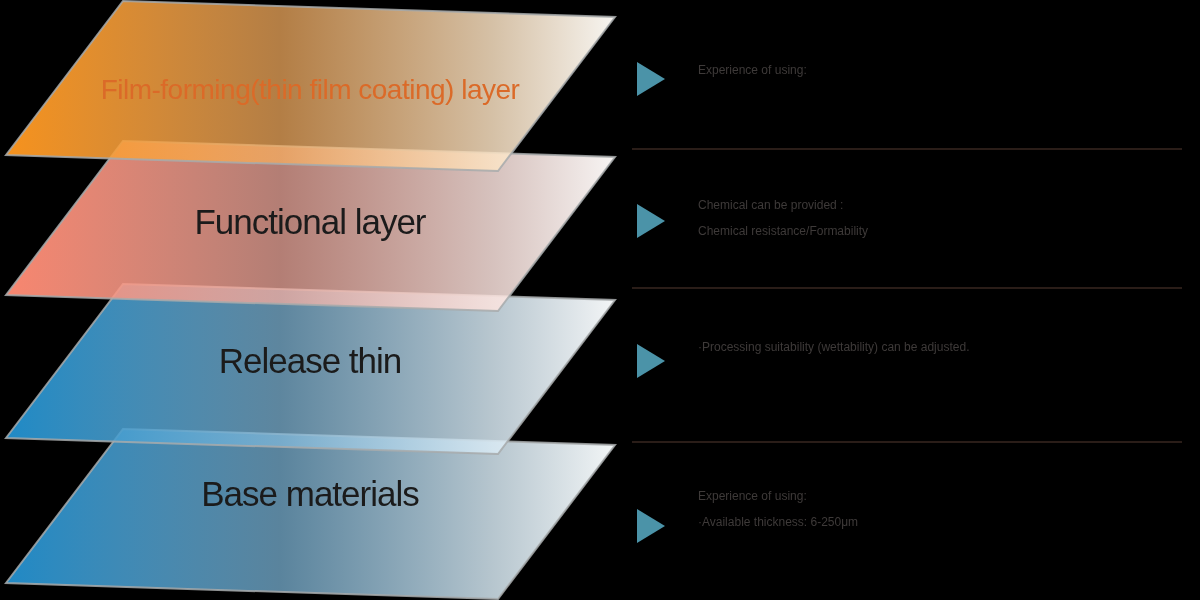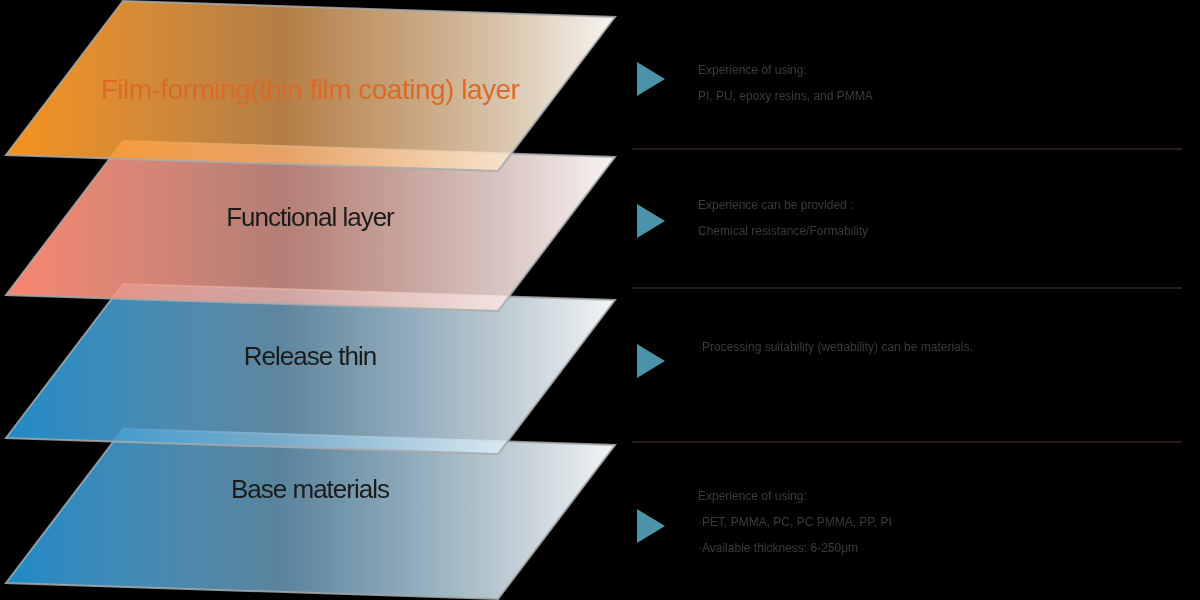--- a/index.html
+++ b/index.html
@@ -16,21 +16,21 @@
     width:1200px;height:600px;
     background:var(--background);
     font-family:"Liberation Sans", sans-serif;
     overflow:hidden;position:relative;
   }
   .stage{position:absolute;inset:0;width:1200px;height:580px;}
   .sheets-svg{position:absolute;left:0;top:0;}
   .sheet-label{
     position:absolute;left:0;width:620px;
     text-align:center;
-    font-size:26px;font-weight:400;
+    font-size:35px;font-weight:400;
     color:var(--label_dark);
     letter-spacing:-1px;
     white-space:nowrap;
   }
   .sheet-label.orange{
     color:var(--label_orange);
     font-size:28px;letter-spacing:-0.5px;
   }
   .arrow{position:absolute;left:637px;width:28px;height:34px;}
   .desc{
@@ -104,32 +104,30 @@
   </svg>
   <svg class="arrow" style="top:344px" width="28" height="34">
     <polygon points="0,0 28,17 0,34" fill="#4B93A8"></polygon>
   </svg>
   <svg class="arrow" style="top:509px" width="28" height="34">
     <polygon points="0,0 28,17 0,34" fill="#4B93A8"></polygon>
   </svg>
 
   <div class="desc" style="top:57px">
     <div class="line">Experience of using:</div>
-    <div class="line">PI, PU, epoxy resins, and PMMA</div>
   </div>
   <div class="desc" style="top:192px">
-    <div class="line">Experience can be provided :</div>
+    <div class="line">Chemical can be provided :</div>
     <div class="line">Chemical resistance/Formability</div>
   </div>
   <div class="desc" style="top:334px">
-    <div class="line">·Processing suitability (wettability) can be materials.</div>
+    <div class="line">·Processing suitability (wettability) can be adjusted.</div>
   </div>
   <div class="desc" style="top:483px">
     <div class="line">Experience of using:</div>
-    <div class="line">·PET, PMMA, PC, PC PMMA, PP, PI</div>
     <div class="line">·Available thickness: 6-250μm</div>
   </div>
 
   <div class="divider" style="top:148px"></div>
   <div class="divider" style="top:287px"></div>
   <div class="divider" style="top:441px"></div>
 
 </div>
 
 </body></html>

